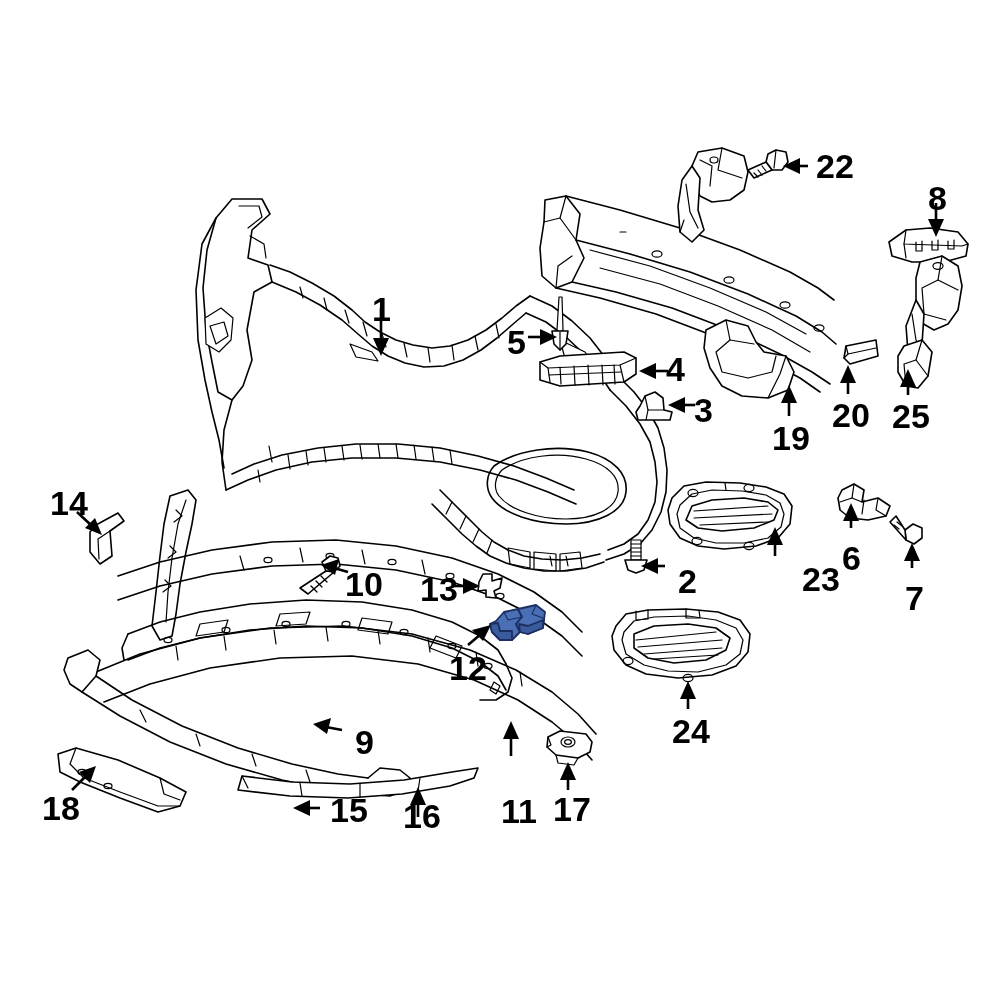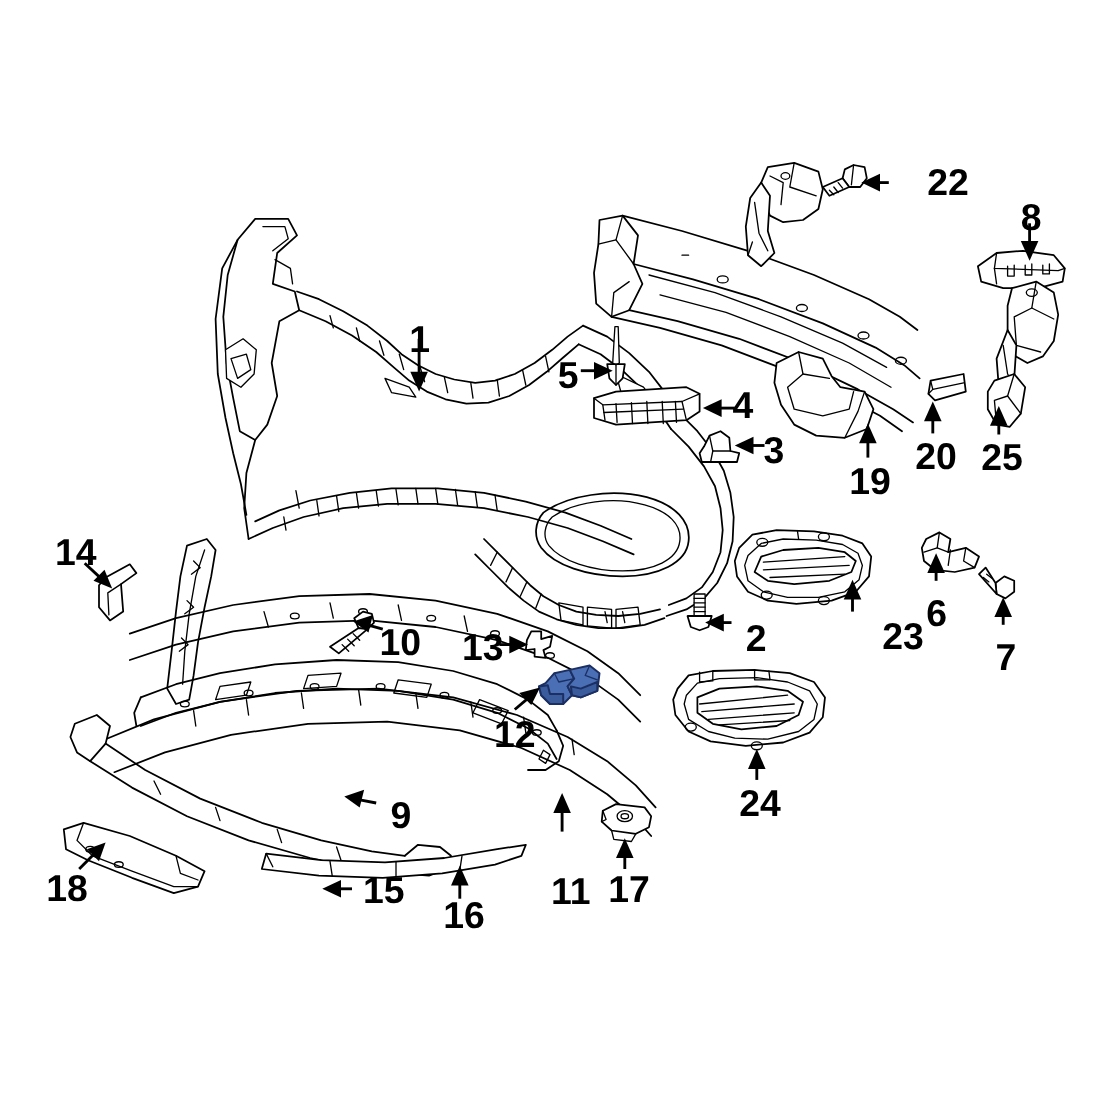--- a/index.html
+++ b/index.html
@@ -579,23 +579,23 @@
   <div class="callout-label" style="left:842px; top:541px;">6</div>
   <div class="callout-label" style="left:905px; top:581px;">7</div>
   <div class="callout-label" style="left:928px; top:181px;">8</div>
   <div class="callout-label" style="left:355px; top:725px;">9</div>
   <div class="callout-label" style="left:345px; top:567px;">10</div>
   <div class="callout-label" style="left:501px; top:770px;margin-top:24px;">11</div>
   <div class="callout-label" style="left:449px; top:651px;">12</div>
   <div class="callout-label" style="left:420px; top:572px;">13</div>
   <div class="callout-label" style="left:50px;  top:486px;">14</div>
   <div class="callout-label" style="left:330px; top:793px;">15</div>
-  <div class="callout-label" style="left:403px; top:816px;text-align:center;">16</div>
+  <div class="callout-label" style="left:403px; top:799px;text-align:center;">16</div>
   <div class="callout-label" style="left:553px; top:792px;">17</div>
   <div class="callout-label" style="left:42px;  top:791px;">18</div>
   <div class="callout-label" style="left:772px; top:421px;">19</div>
   <div class="callout-label" style="left:832px; top:398px;">20</div>
   <div class="callout-label" style="left:892px; top:399px;">25</div>
-  <div class="callout-label" style="left:843px; top:149px;">22</div>
+  <div class="callout-label" style="left:816px; top:149px;">22</div>
   <div class="callout-label" style="left:758px; top:562px;margin-left:44px;">23</div>
   <div class="callout-label" style="left:672px; top:714px;">24</div>
 
 </div>
 
 </body></html>

